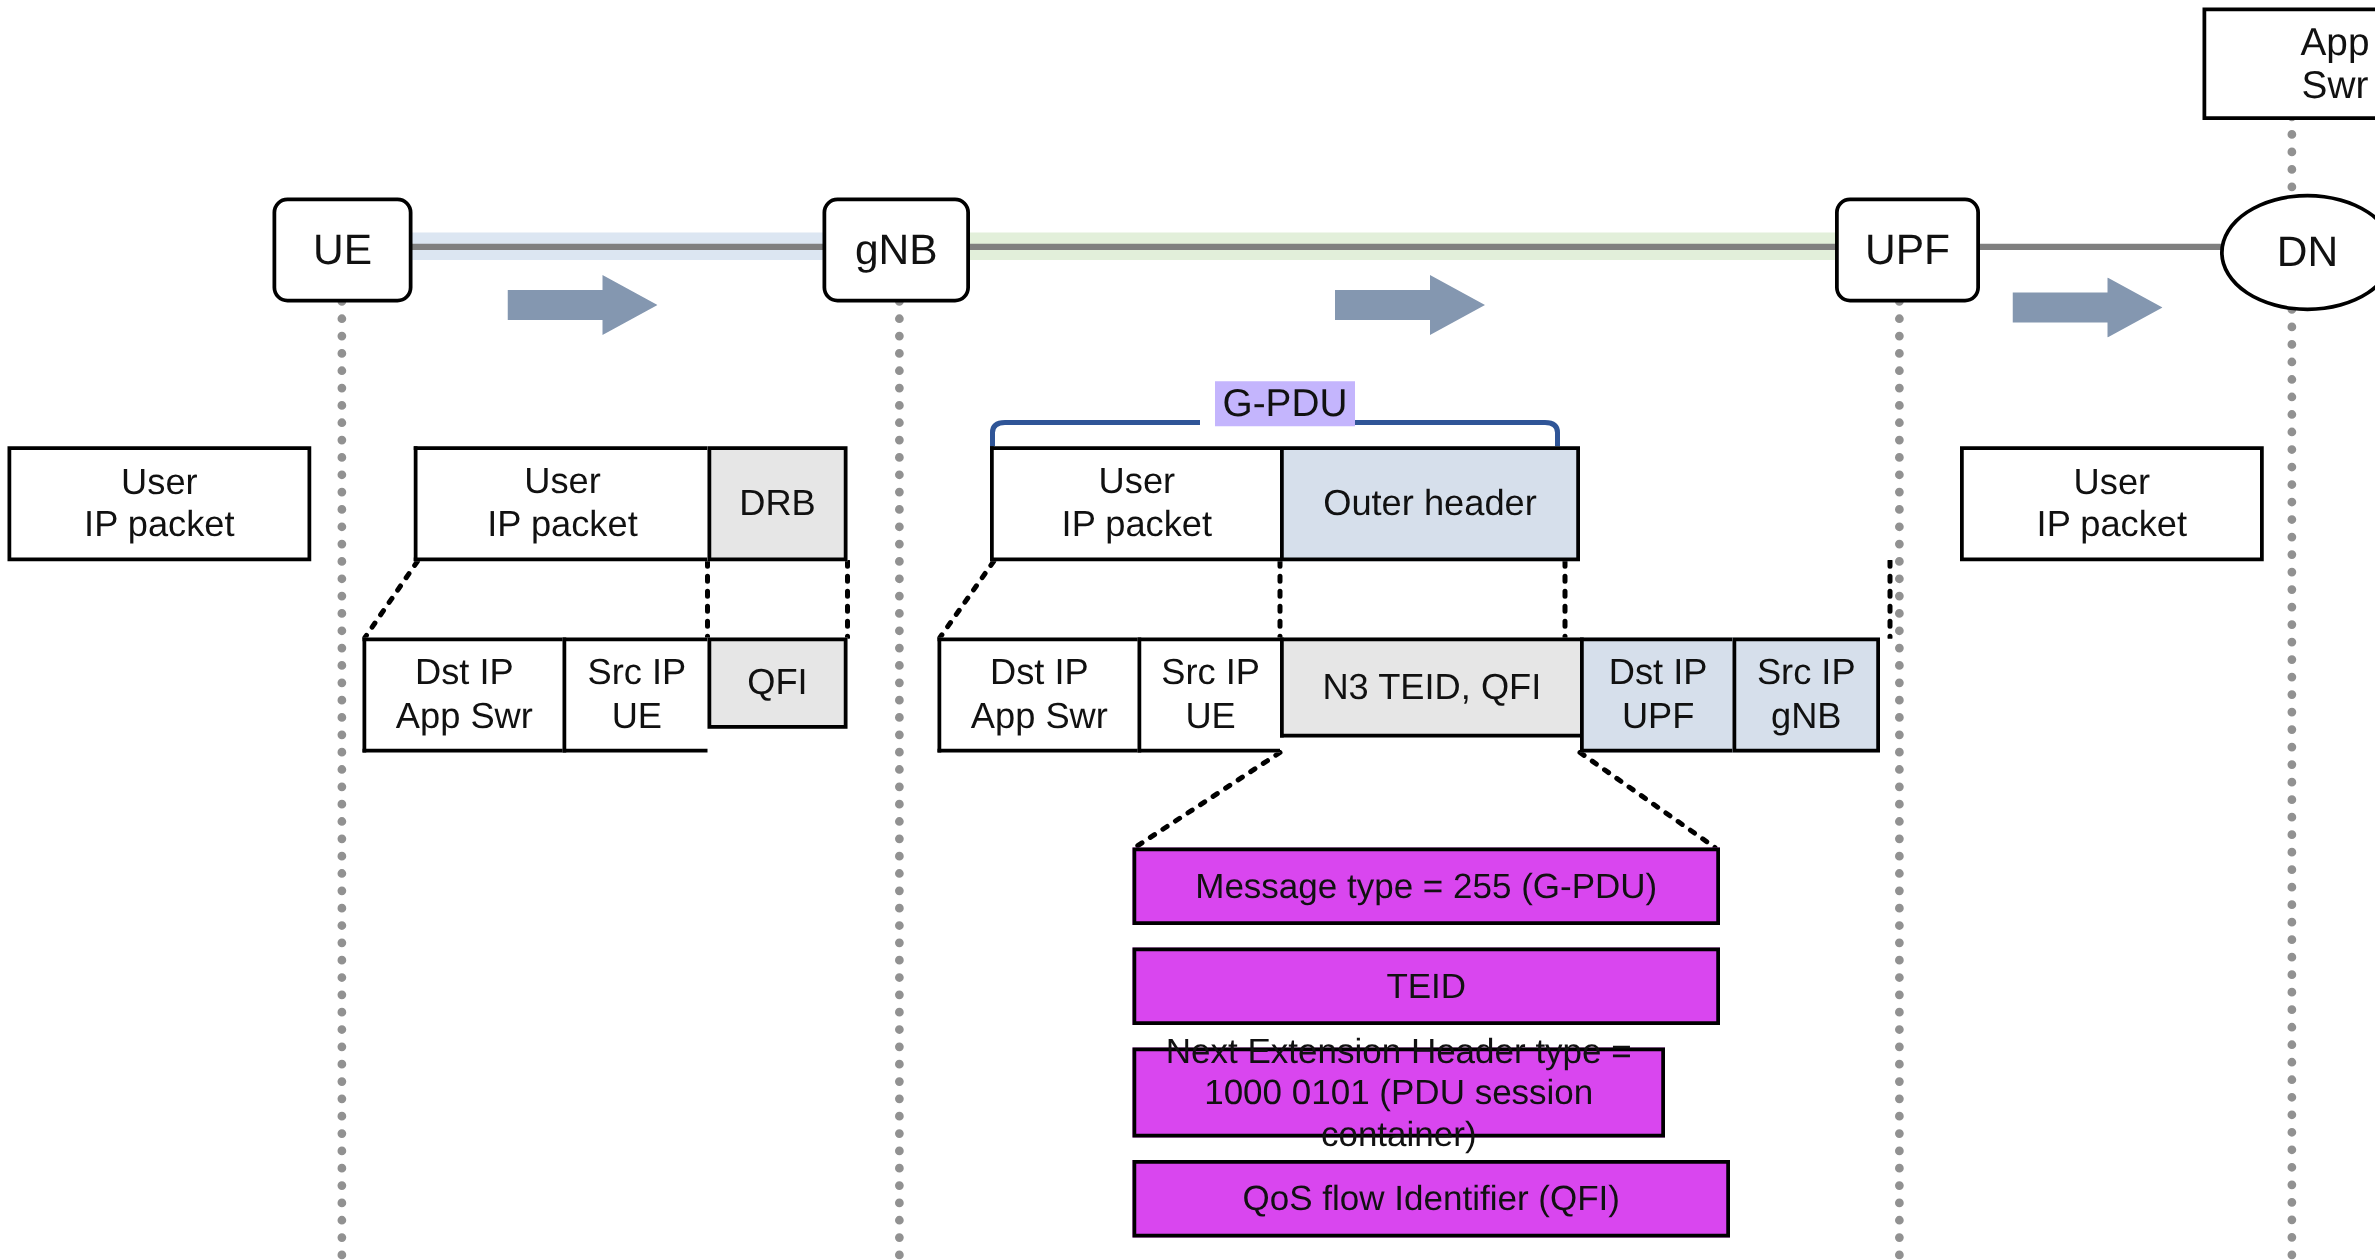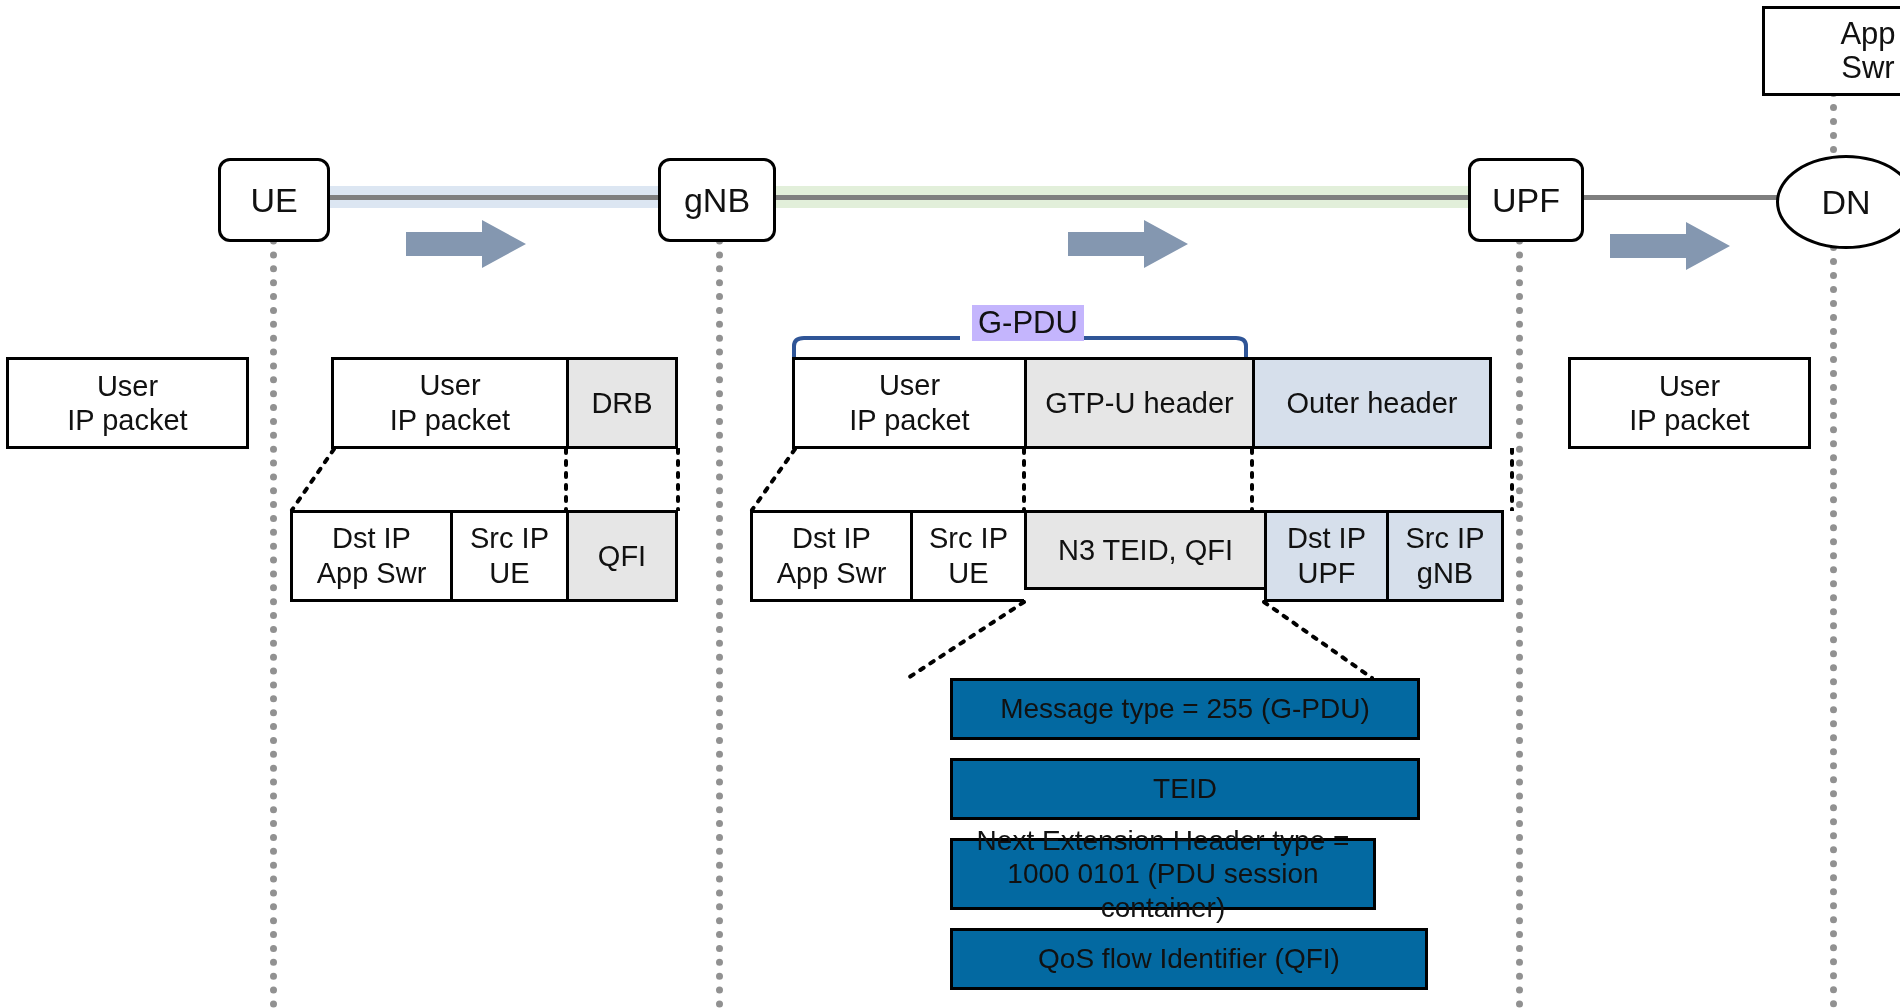--- a/index.html
+++ b/index.html
@@ -108,30 +108,29 @@
     background:#c4b5fd;
     padding:0 6px;
     white-space:nowrap;
   }
 
   
   .gfield{
     position:absolute;
     box-sizing:border-box;
     border:3px solid #000000;
-    background:#0369a1;
+    background:#d946ef;
     display:flex;
     align-items:center;
     justify-content:center;
     text-align:center;
     font-size:28px;
     line-height:1.2;
     white-space:pre-line;
     z-index:4;
-    margin-left:44px;
   }
 </style>
 </head>
 <body>
 
 <div id="stage">
 
   <div class="lifeline" style="left:270px;top:196px;height:812px;"></div>
   <div class="lifeline" style="left:716px;top:196px;height:812px;"></div>
   <div class="lifeline" style="left:1516px;top:196px;height:812px;"></div>
@@ -204,40 +203,37 @@
 
   <div class="prow" style="left:290px;top:510px;">
     <div class="cell" style="width:160px;height:92px;">
       <span>Dst IP
 App Swr</span>
     </div>
     <div class="cell" style="width:116px;height:92px;">
       <span>Src IP
 UE</span>
     </div>
-    <div class="cell grey" style="width:112px;height:92px;">
+    <div class="cell grey" style="width:112px;height:73px;">
       <span>QFI</span>
     </div>
   </div>
 
   <svg class="leader" style="left:790px;top:318px;" width="460" height="42" viewBox="0 0 460 42">
     <path d="M4,41 L4,28 Q4,20 14,20 L170,20" fill="none" stroke="#2f5597" stroke-width="4"></path>
     <path d="M290,20 L446,20 Q456,20 456,28 L456,41" fill="none" stroke="#2f5597" stroke-width="4"></path>
   </svg>
   <div class="brace-label" style="left:972px;top:305px;">
     <span>G-PDU</span>
   </div>
 
   <div class="prow" style="left:792px;top:357px;">
     <div class="cell" style="width:232px;height:92px;">
       <span>User
 IP packet</span>
-    </div>
-    <div class="cell grey" style="width:228px;height:92px;">
-      <span>GTP-U header</span>
     </div>
     <div class="cell blue" style="width:240px;height:92px;">
       <span>Outer header</span>
     </div>
   </div>
 
   <svg class="leader" style="left:740px;top:448px;" width="520" height="63" viewBox="0 0 520 63">
     <line x1="55" y1="1" x2="12" y2="62" stroke="#000" stroke-width="4" stroke-dasharray="4 8" stroke-linecap="round"></line>
     <line x1="284" y1="1" x2="284" y2="62" stroke="#000" stroke-width="4" stroke-dasharray="4 8" stroke-linecap="round"></line>
     <line x1="512" y1="1" x2="512" y2="62" stroke="#000" stroke-width="4" stroke-dasharray="4 8" stroke-linecap="round"></line>

